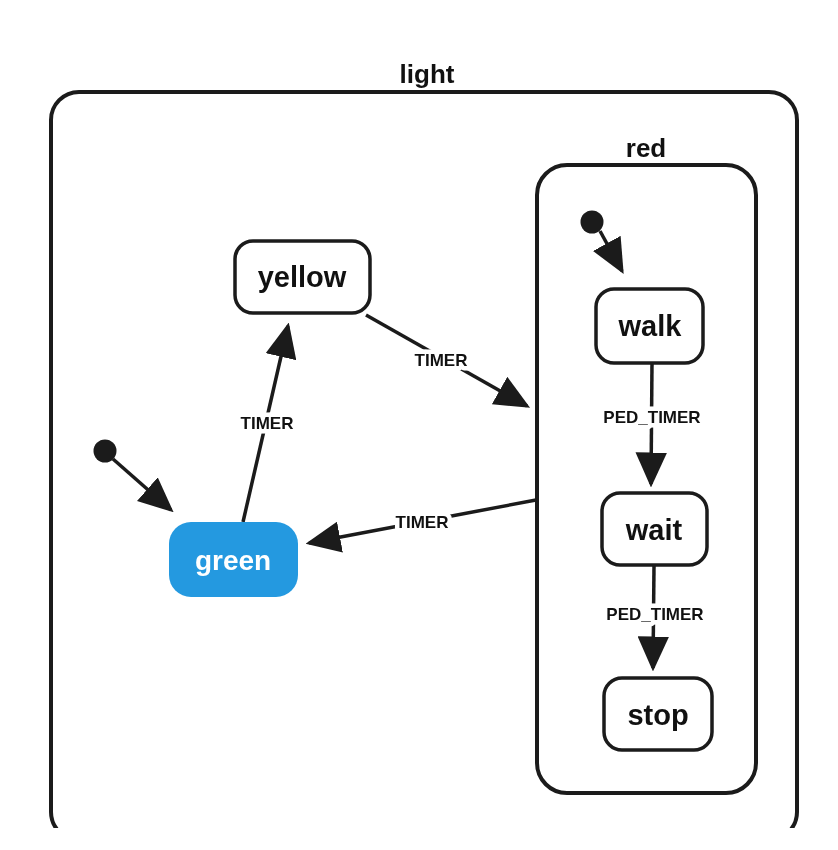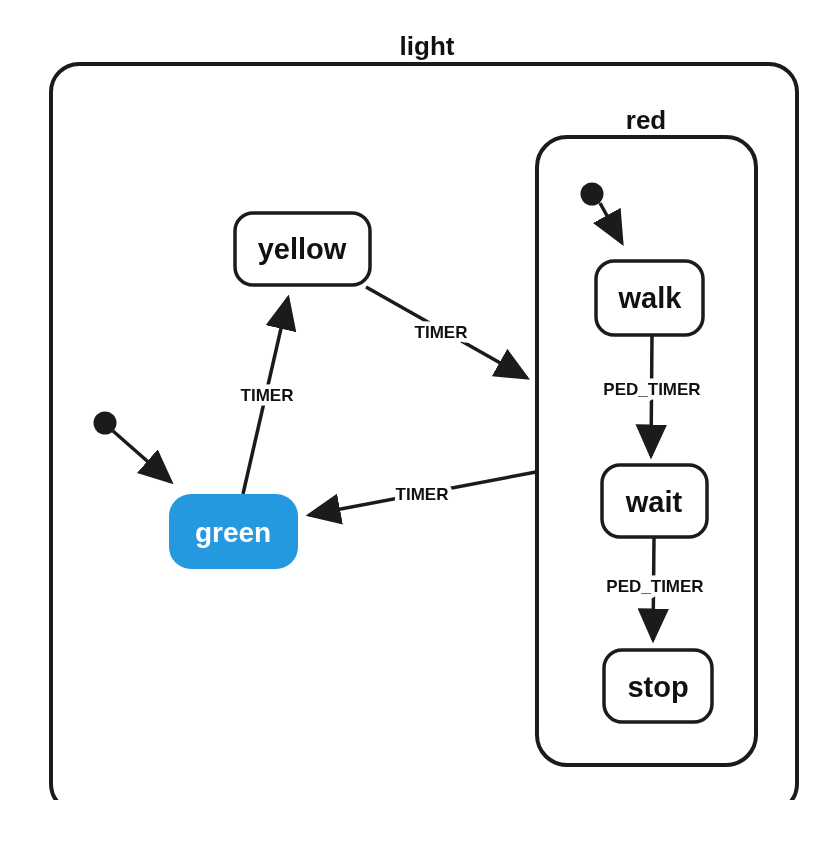--- a/index.html
+++ b/index.html
@@ -6,20 +6,21 @@
     margin: 0;
     padding: 0;
     background: #ffffff;
   }
   .canvas-wrap {
     width: 838px;
     height: 800px;
     position: relative;
     background: #ffffff;
     font-family: "Liberation Sans", sans-serif;
+    margin-top: 28px;
   }
   svg { display: block; }
 
   .container-box {
     fill: #ffffff;
     stroke: #1b1b1b;
     stroke-width: 4;
   }
   .state-box {
     fill: #ffffff;

